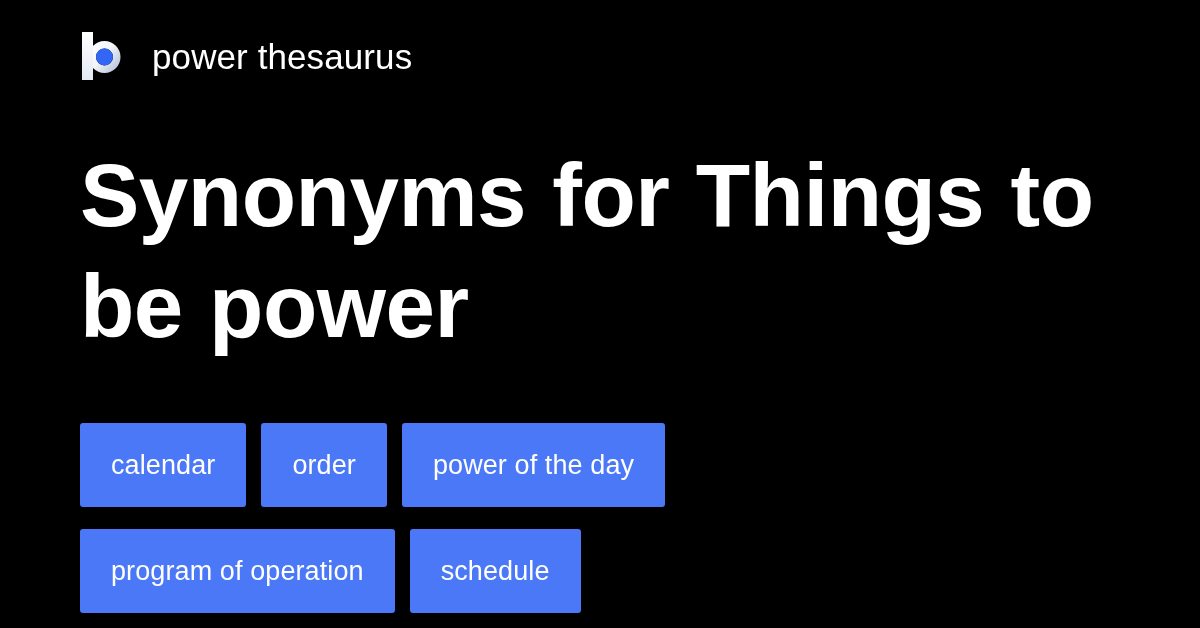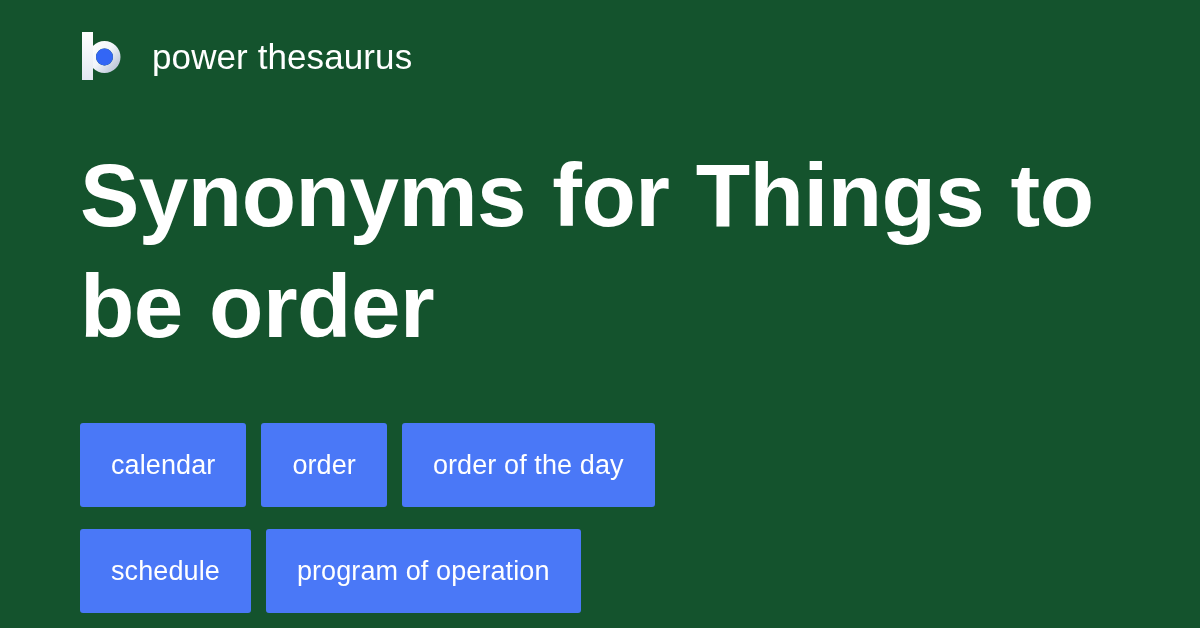--- a/index.html
+++ b/index.html
@@ -14,21 +14,21 @@
   body {
     background: #3366F5;
     font-family: "Liberation Sans", "DejaVu Sans", sans-serif;
     -webkit-font-smoothing: antialiased;
   }
 
   .card {
     position: relative;
     width: 1200px;
     height: 628px;
-    background: #14532d;
+    background: #000000;
     overflow: hidden;
   }
 
   
   .brand {
     position: absolute;
     left: 80px;
     top: 28px;
     display: flex;
     align-items: center;
@@ -124,30 +124,30 @@
       <path d="M24.5 10 A16 16 0 1 1 24.5 42 A16 16 0 1 1 24.5 10 Z
                M24.5 17.5 A8.5 8.5 0 1 0 24.5 34.5 A8.5 8.5 0 1 0 24.5 17.5 Z" fill="url(#gradBowl)" fill-rule="evenodd"></path>
 
       <rect x="2" y="1" width="11" height="48" fill="url(#gradStem)"></rect>
 
       <circle cx="24.5" cy="26" r="8.5" fill="#3366F5"></circle>
     </svg>
     <span class="brand-name">power thesaurus</span>
   </div>
 
-  <h1 class="headline">Synonyms for Things to be order</h1>
+  <h1 class="headline">Synonyms for Things to be power</h1>
 
   <div class="chips">
 
     <div class="chip-row">
       <span class="chip">calendar</span>
       <span class="chip">order</span>
-      <span class="chip">order of the day</span>
+      <span class="chip">power of the day</span>
     </div>
 
     <div class="chip-row">
+      <span class="chip">program of operation</span>
       <span class="chip">schedule</span>
-      <span class="chip">program of operation</span>
     </div>
 
   </div>
 
 </div>
 
 </body></html>

